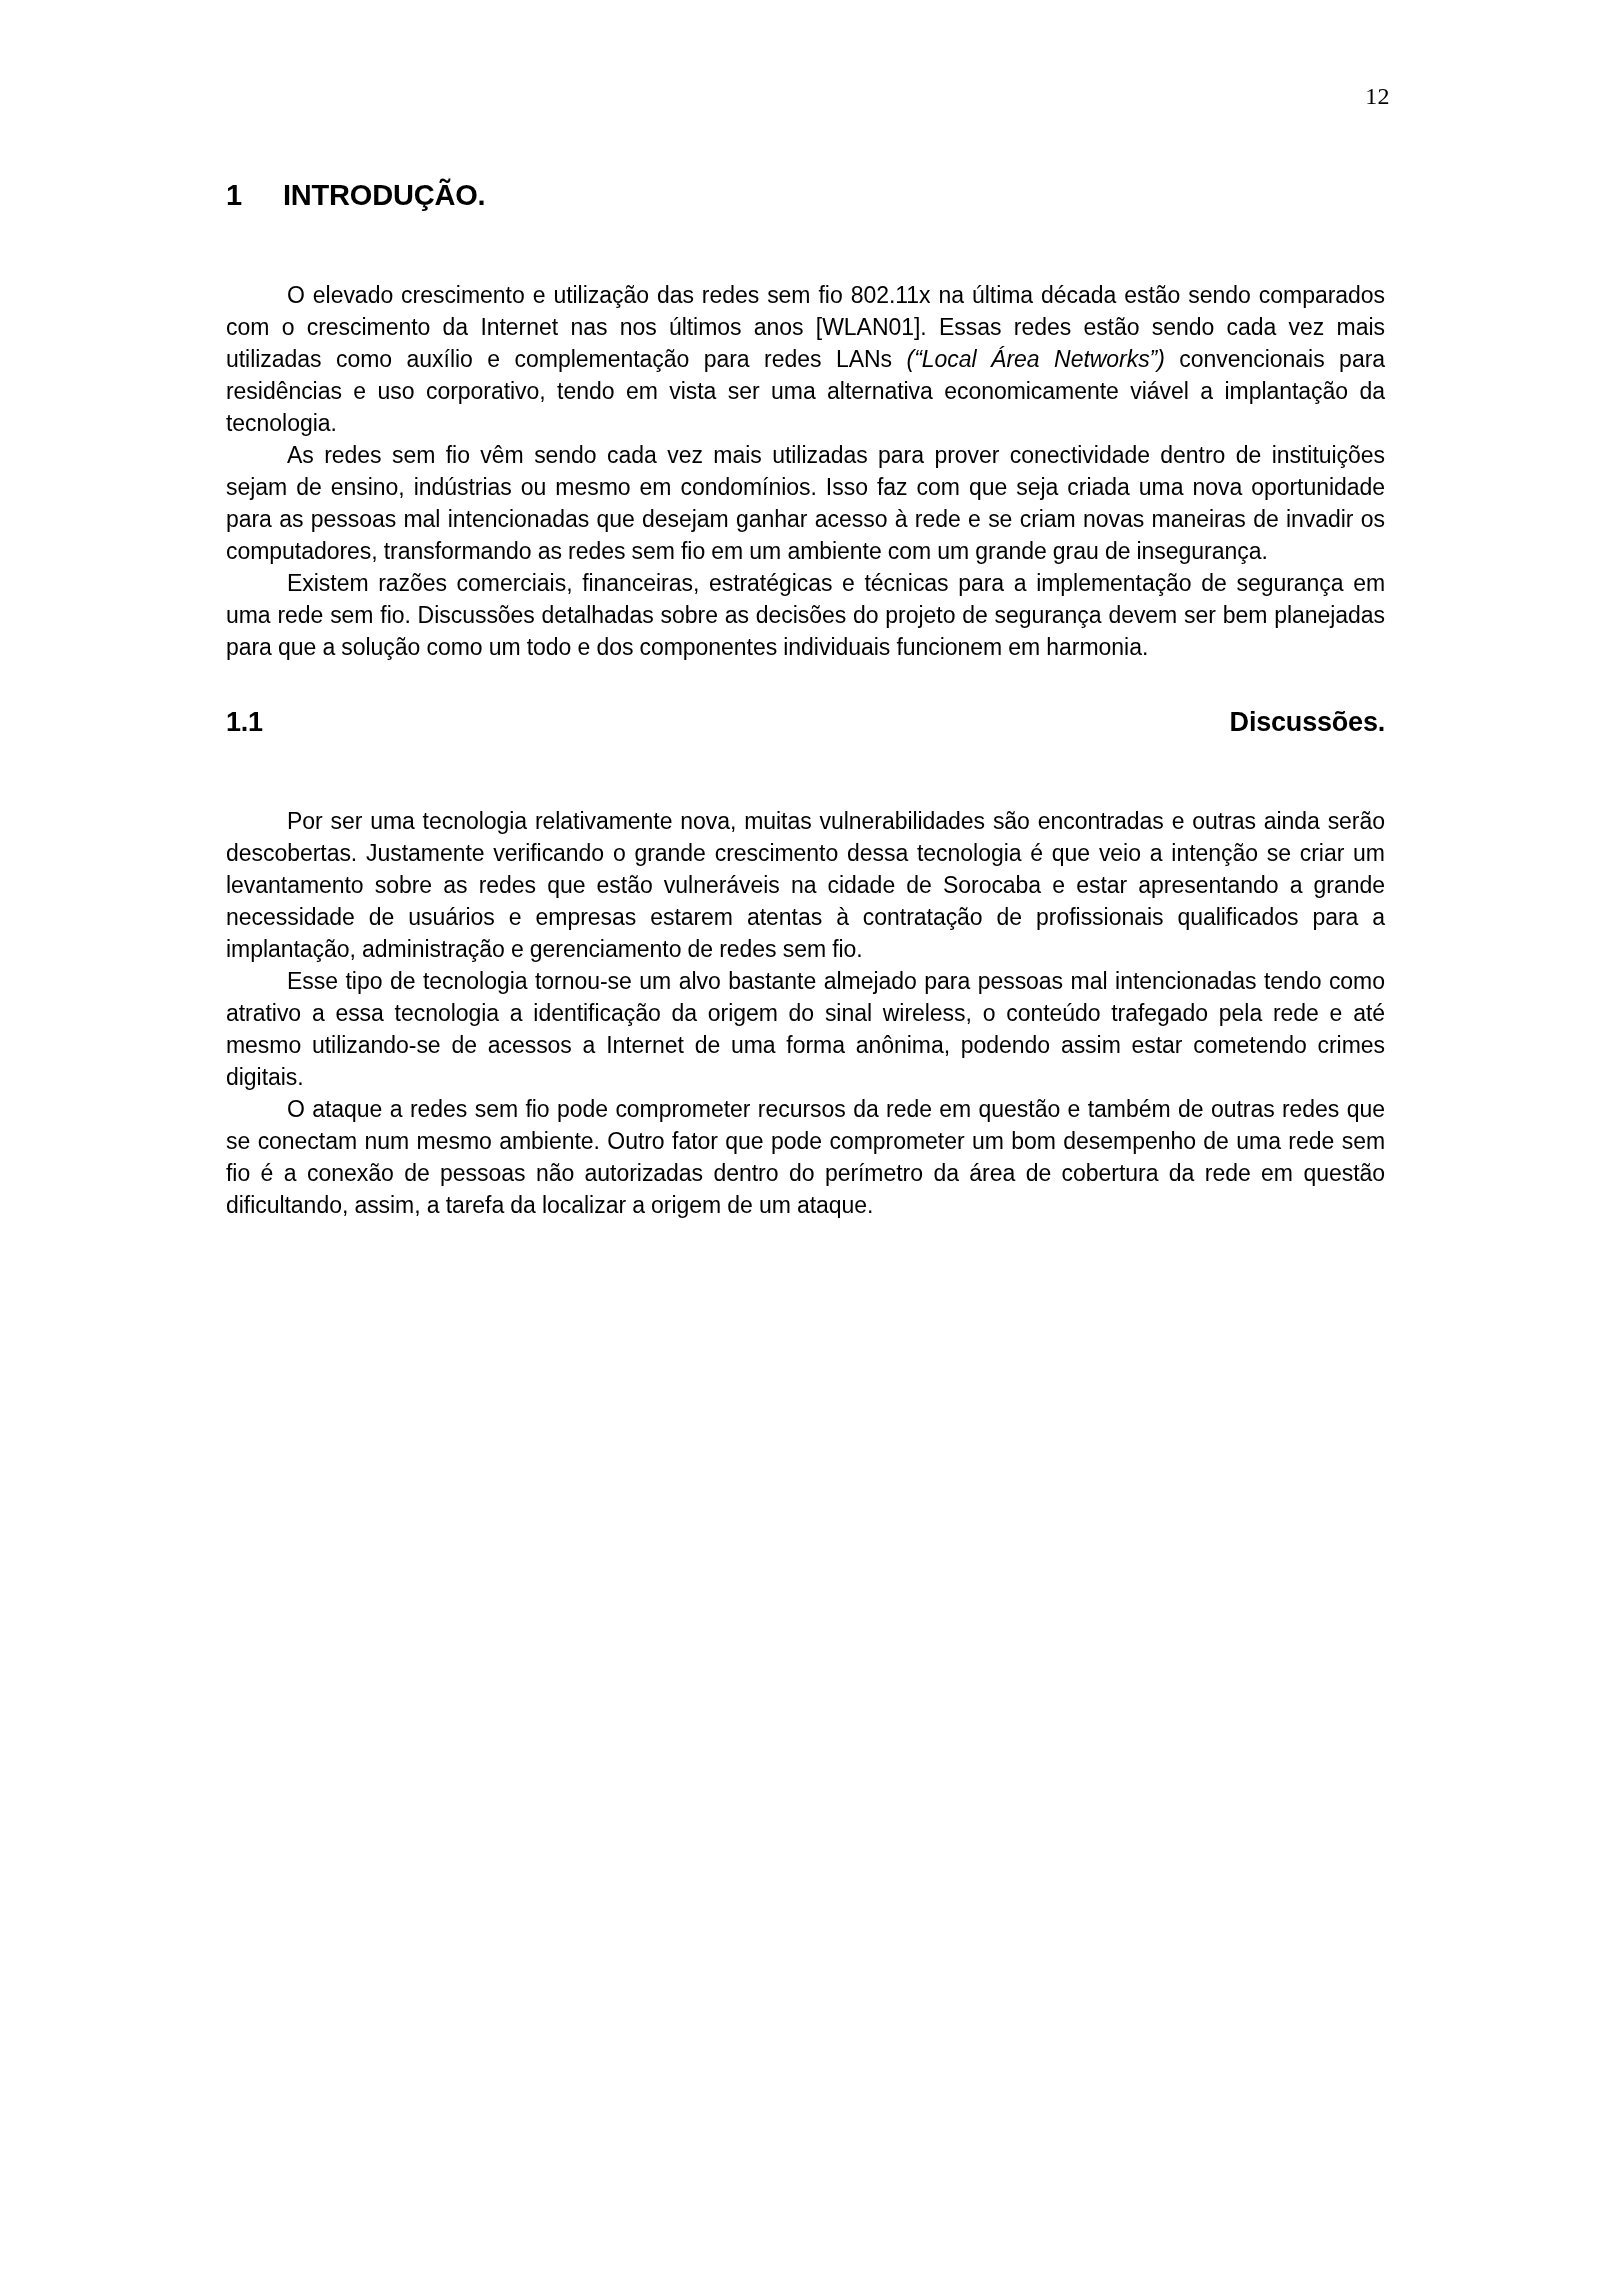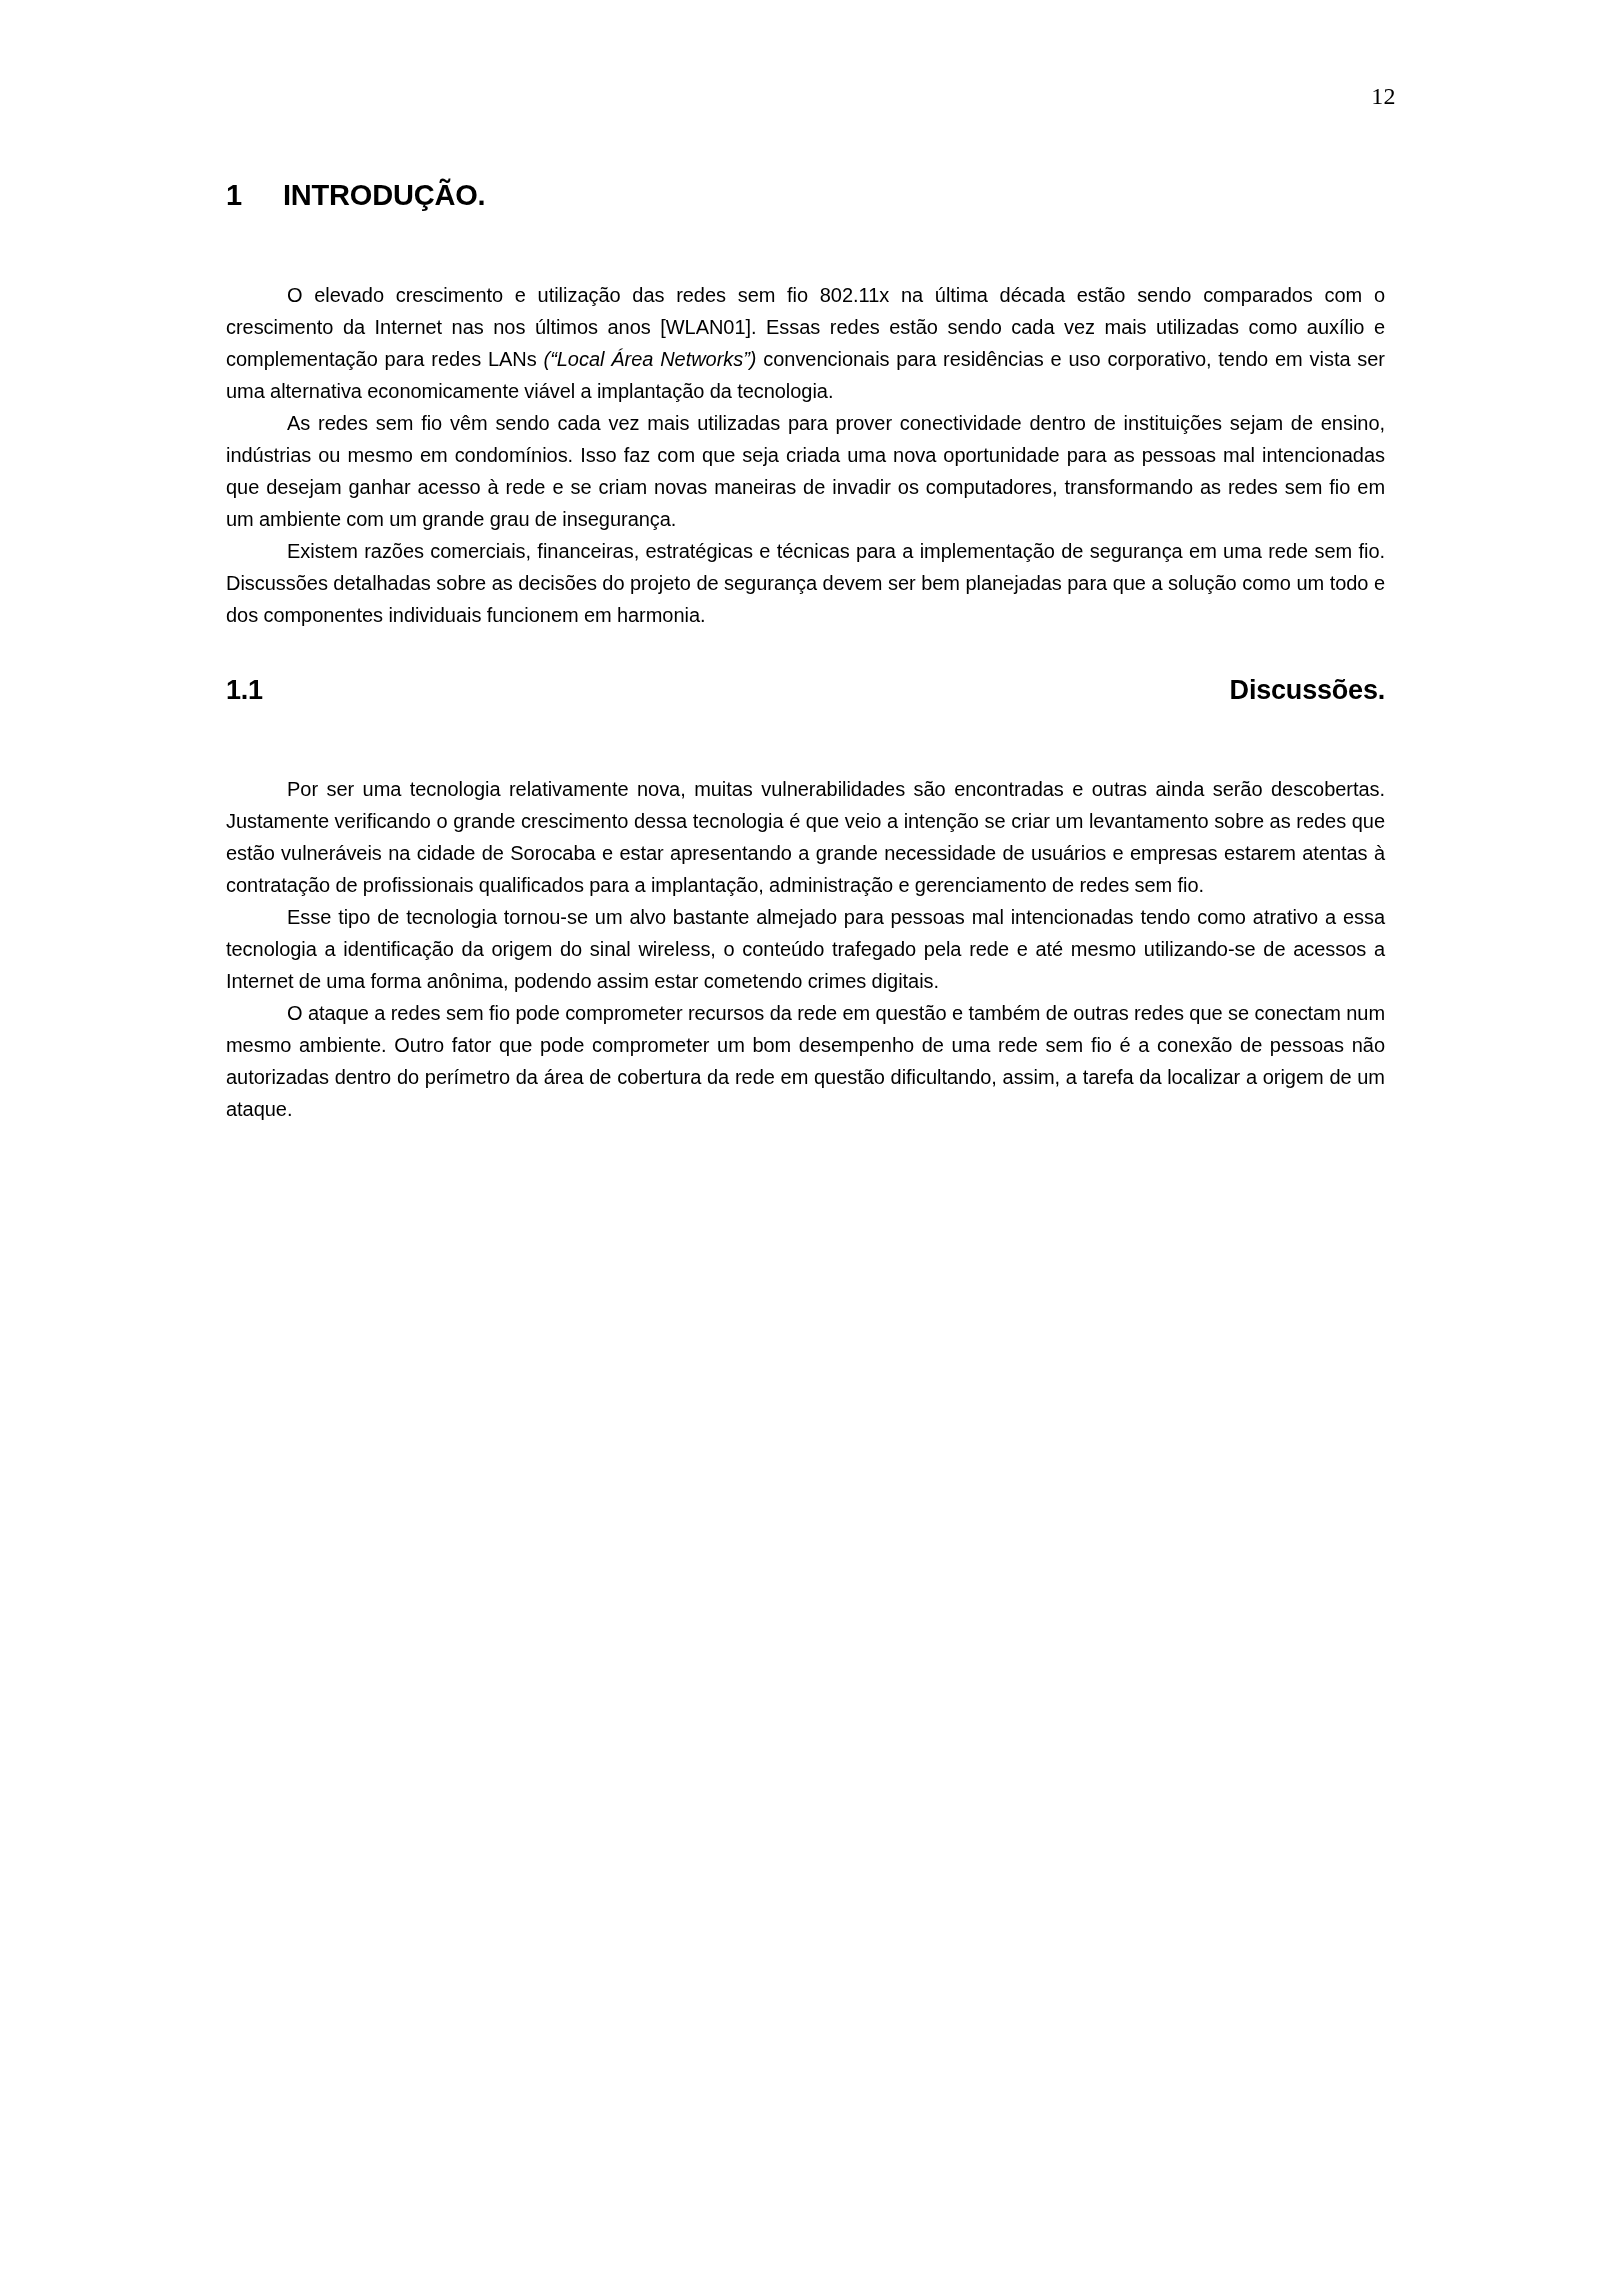--- a/index.html
+++ b/index.html
@@ -16,21 +16,21 @@
     position: relative;
     width: 1623px;
     height: 2295px;
     background: #ffffff;
     box-sizing: border-box;
     overflow: hidden;
   }
   .page-number {
     position: absolute;
     top: 84px;
-    right: 227px;
+    right: 233px;
     font-family: "Liberation Serif", serif;
     font-size: 24px;
     line-height: 1;
     color: #000000;
     letter-spacing: 0.4px;
   }
   .content {
     position: absolute;
     left: 226px;
     top: 0;
@@ -57,21 +57,21 @@
     letter-spacing: -0.2px;
     margin: 0;
     padding: 0;
     justify-content: space-between;
   }
   .heading-2 .num {
     width: 57px;
     flex: 0 0 57px;
   }
   .para {
-    font-size: 20px;
+    font-size: 23px;
     line-height: 32px;
     text-align: justify;
     text-justify: inter-word;
     text-indent: 61px;
     margin: 0;
     padding: 0;
     hyphens: manual;
     letter-spacing: -0.04px;
     word-spacing: -0.2px;
   }

